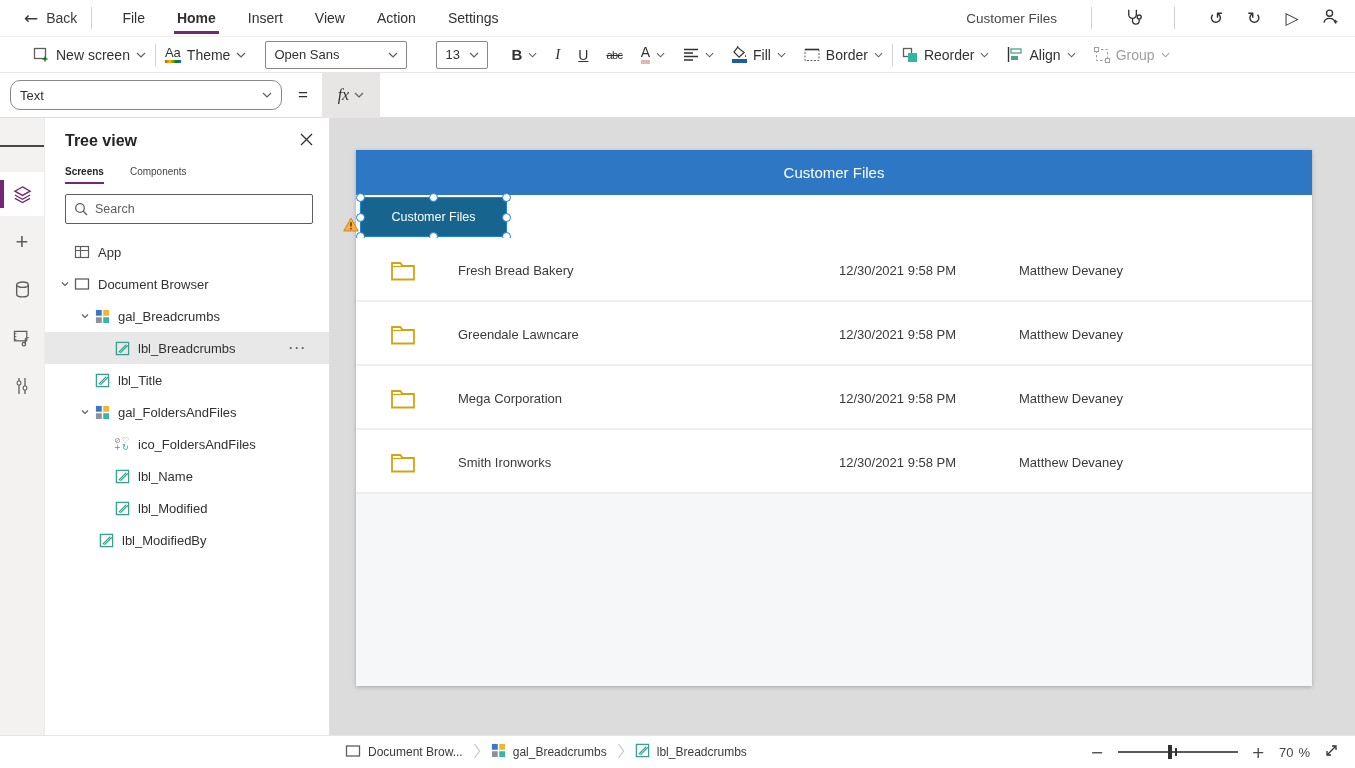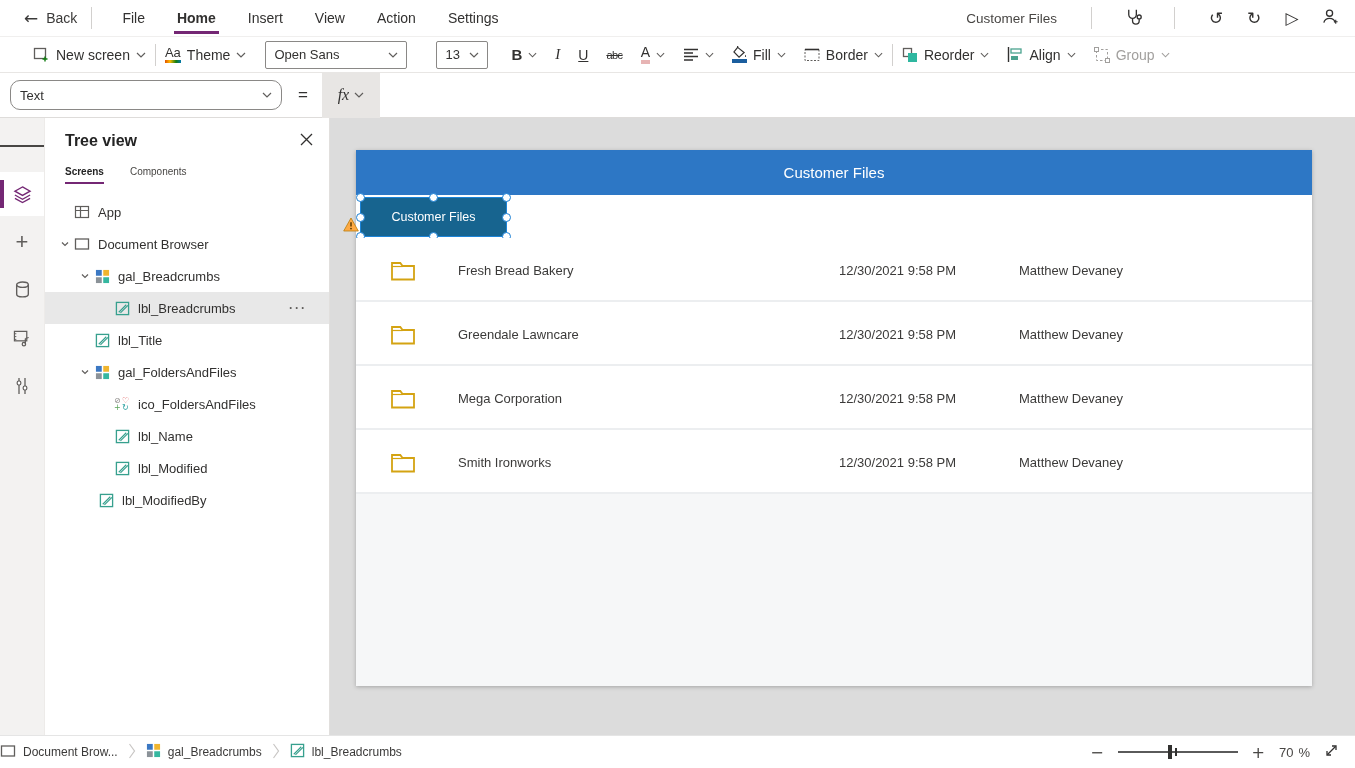--- a/index.html
+++ b/index.html
@@ -89,21 +89,21 @@
   .grow { position:relative; height:64px; background:#fff; }
   .grow::after { content:''; position:absolute; left:0; right:0; bottom:0; height:2px; background:#eceef0; }
   .ficon { position:absolute; left:34px; top:21px; }
   .gname { position:absolute; left:102px; top:50%; transform:translateY(-50%); font-size:13px; color:#3b3a39; }
   .gmod  { position:absolute; left:483px; top:50%; transform:translateY(-50%); font-size:13px; color:#3b3a39; }
   .gby   { position:absolute; left:663px; top:50%; transform:translateY(-50%); font-size:13px; color:#3b3a39; }
   .cempty { position:absolute; left:0; right:0; top:344px; bottom:0; background:#f6f7f8; }
 
   
   .statusbar { position:absolute; left:0; right:0; bottom:0; height:33px; background:#fff; border-top:1px solid #e5e5e5; display:flex; align-items:center; font-size:12px; color:#3b3a39; }
-  .spath { display:flex; align-items:center; gap:10px; }
+  .spath { display:flex; align-items:center; margin-left:345px; gap:10px; }
   .spitem { display:flex; align-items:center; gap:7px; }
   .zoomctl { margin-left:auto; display:flex; align-items:center; gap:14px; padding-right:16px; color:#484644; }
   .zminus,.zplus { font-size:16px; font-family:"DejaVu Sans",sans-serif; }
   .ztrack { width:120px; height:2px; background:#5a5a5a; position:relative; }
   .zhandle { position:absolute; left:42%; top:-6px; width:4px; height:14px; background:#323130; }
   .ztick { position:absolute; left:48%; top:-3px; width:2px; height:8px; background:#323130; }
   .zpct { display:flex; gap:5px; font-size:13px; }
 </style>
 </head>
 <body>
@@ -328,20 +328,27 @@
       <span class="tp-title">Tree view</span>
       <span>
         <svg width="13" height="13" viewBox="0 0 13 13">
             <path d="M1 1l11 11M12 1L1 12" stroke="#323130" stroke-width="1.3"></path>
           </svg>
       </span>
     </div>
     <div class="tp-tabs">
       <span class="tp-tab active">Screens</span>
       <span class="tp-tab">Components</span>
+    </div>
+    <div class="searchbox">
+      <svg width="14" height="14" viewBox="0 0 14 14">
+          <circle cx="6" cy="6" r="4.3" fill="none" stroke="#605e5c" stroke-width="1.3"></circle>
+          <path d="M9.3 9.3L13 13" stroke="#605e5c" stroke-width="1.3"></path>
+        </svg>
+      <input type="text" placeholder="Search" style="">
     </div>
     <div class="treelist">
         <div class="trow" style="padding-left: 12px;">
           <span class="tchev"></span>
           <span class="ticon">
             <svg width="16" height="16" viewBox="0 0 16 16">
               <rect x="1.5" y="2.5" width="13" height="11" fill="none" stroke="#605e5c" stroke-width="1.2"></rect>
               <path d="M6.5 2.5v11M1.5 6.5h13" stroke="#605e5c" stroke-width="1.2"></path>
             </svg>
           </span>

